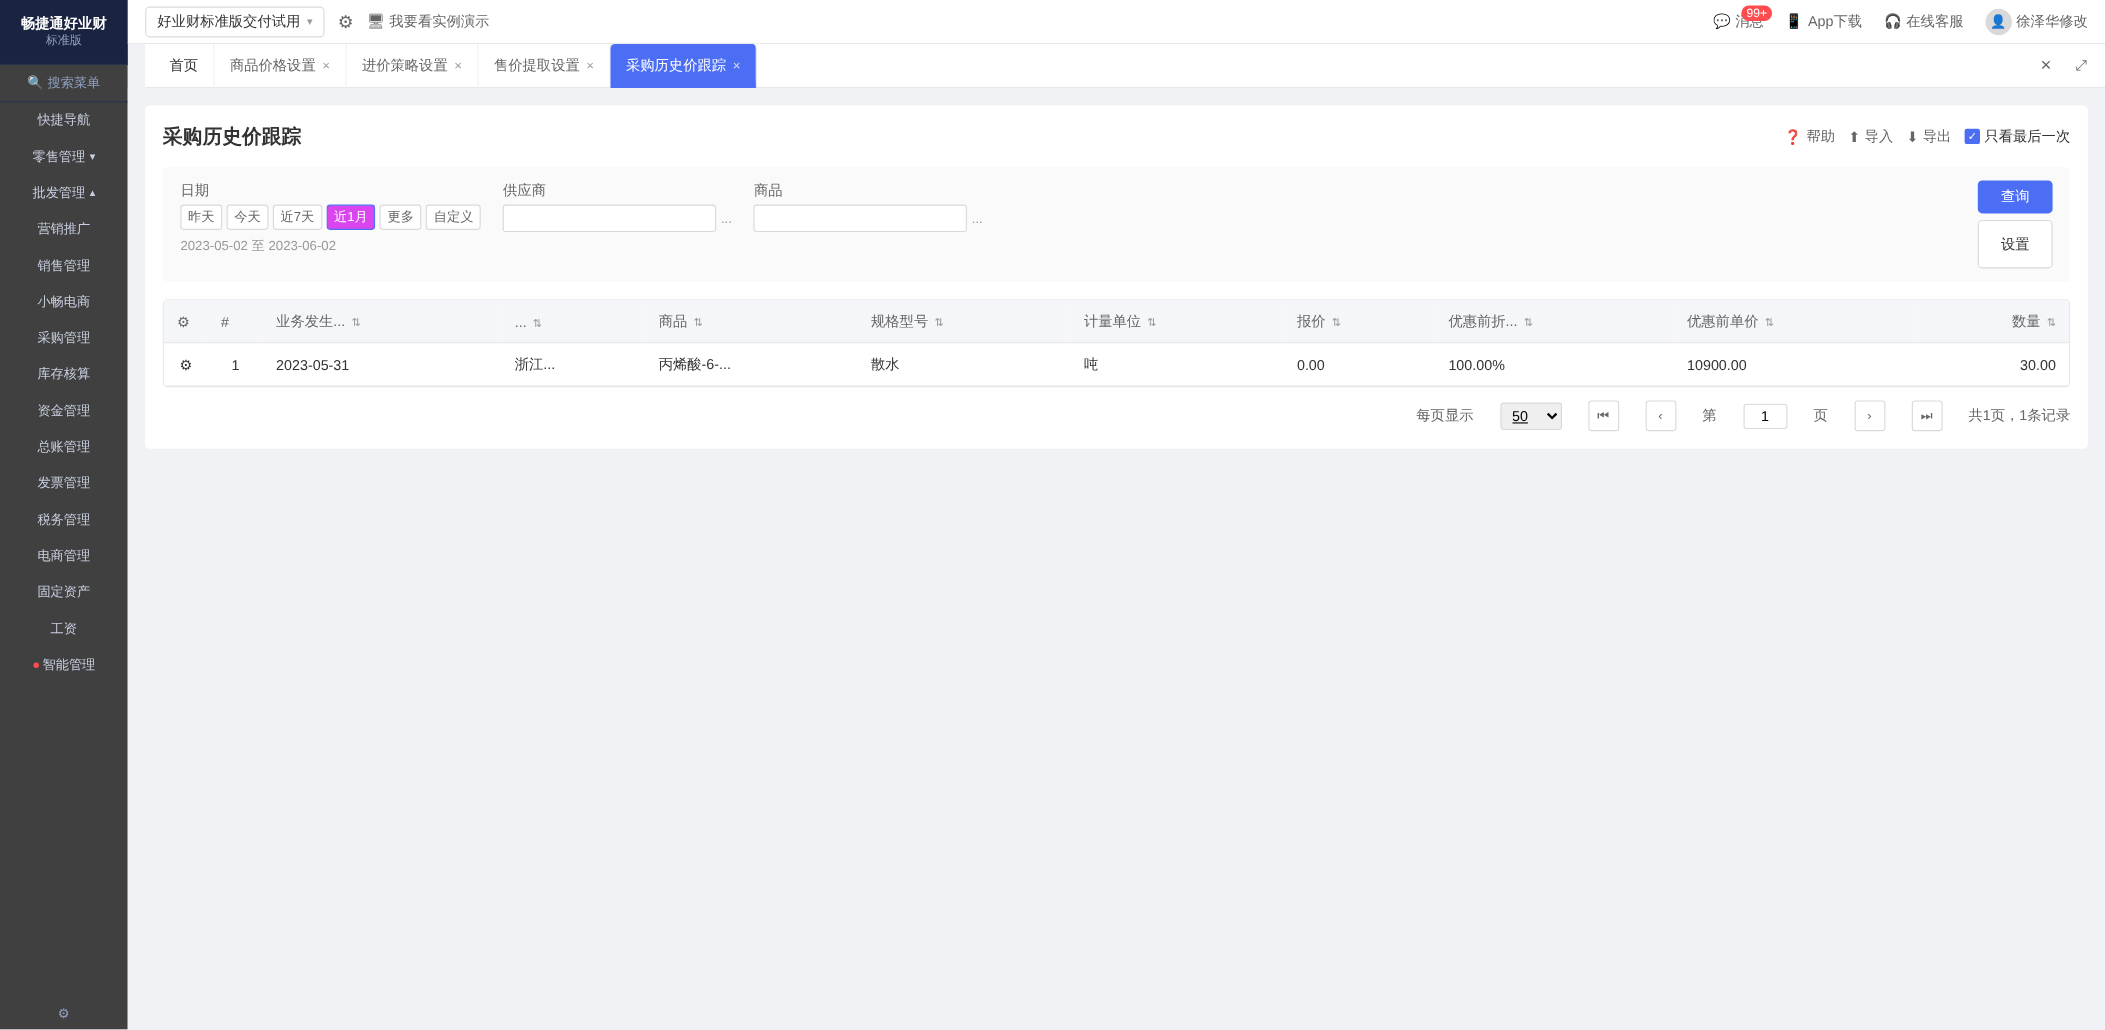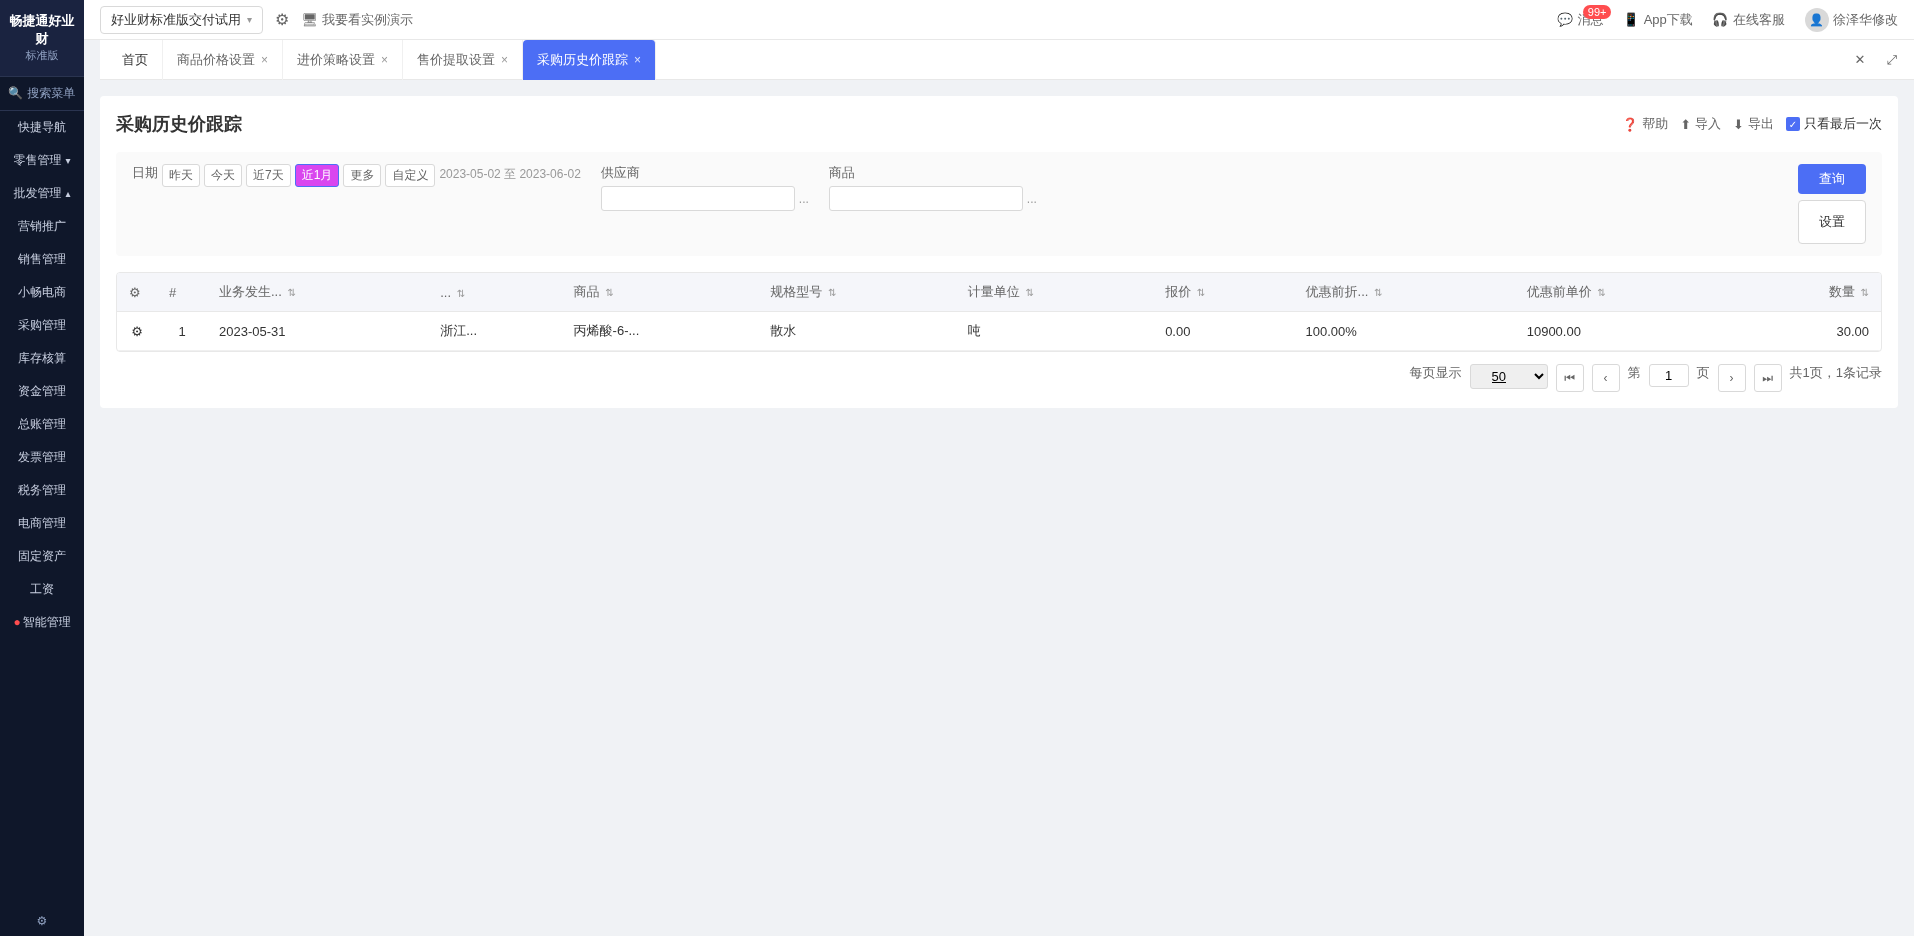--- a/index.html
+++ b/index.html
@@ -1,21 +1,21 @@
 <!DOCTYPE html>
 <html><head>
   <meta charset="utf-8">
   <style>
     * { box-sizing: border-box; margin: 0; padding: 0; }
     body { font-family: 'Microsoft YaHei', sans-serif; font-size: 13px; color: #333; background: #f0f2f5; display: flex; height: 936px; overflow: hidden; }
 
     
     .sidebar {
-      width: 84px;
-      background: #0f172a;
+      width: 116px;
+      background: #404040;
       color: #c8cfe0;
       display: flex;
       flex-direction: column;
       flex-shrink: 0;
       height: 100%;
     }
     .sidebar-logo {
       padding: 12px 8px;
       background: #1a2340;
       border-bottom: 1px solid #2a3450;
@@ -252,21 +252,21 @@
       display: flex;
       align-items: flex-start;
       gap: 20px;
       margin-bottom: 16px;
       background: #fafafa;
       padding: 12px 16px;
       border-radius: 4px;
     }
     .filter-group {
       display: flex;
-      flex-direction: row;
+      flex-direction: column;
       gap: 4px;
     }
     .filter-label {
       font-size: 13px;
       color: #666;
       white-space: nowrap;
     }
     .date-buttons {
       display: flex;
       align-items: center;
@@ -365,31 +365,31 @@
     }
     .gear-cell {
       width: 40px;
       text-align: center;
     }
     .col-number { width: 50px; text-align: center; }
 
     
     .pagination-bar {
       display: flex;
-      align-items: flex-start;
+      align-items: center;
       justify-content: flex-end;
       padding: 12px 0 0;
-      gap: 8px;
+      gap: 24px;
       font-size: 13px;
       color: #666;
     }
     .page-size-select {
       border: 1px solid #d9d9d9;
       border-radius: 3px;
-      padding: 3px 17px;
+      padding: 3px 6px;
       font-size: 13px;
       cursor: pointer;
       text-decoration: underline;
     }
     .page-btn {
       width: 28px;
       height: 28px;
       border: 1px solid #d9d9d9;
       border-radius: 3px;
       background: #fff;

